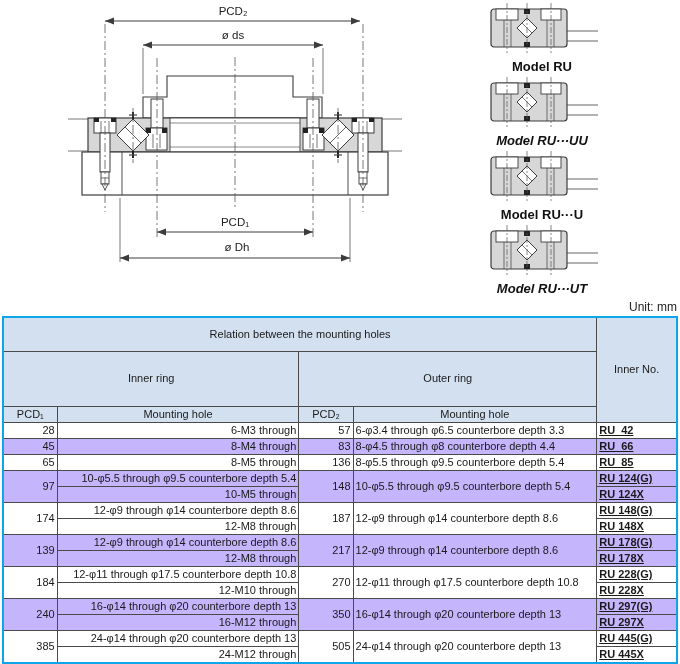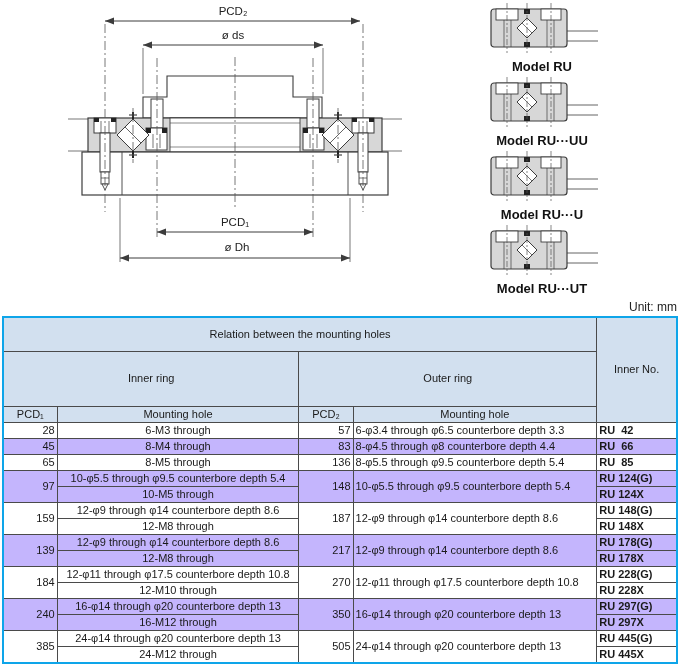--- a/index.html
+++ b/index.html
@@ -17,23 +17,23 @@
     border-collapse:collapse;table-layout:fixed;
     border:2px solid #0ea5e9;
   }
   table.spec td{
     border:1px solid #4a4a4a;font-size:11px;padding:0 2px;
     height:15px;line-height:13px;vertical-align:middle;overflow:hidden;
   }
   td.hdr{background:#d2e0ef;text-align:center;}
   tr.shaded td{background:#c4b5fd;}
   td.pcd{text-align:right;}
-  td.inner-mh{text-align:center;padding-left:8px;}
+  td.inner-mh{text-align:right;padding-left:8px;}
   td.outer-mh{}
-  td.model{font-weight:bold;text-align:left;padding-left:6px;white-space:pre;font-size:11.5px;}
+  td.model{font-weight:bold;text-align:left;padding-left:6px;white-space:pre;font-size:11.5px;text-decoration:underline;}
 </style>
 </head>
 <body>
 
 <svg id="main-diagram" width="470" height="300" viewBox="0 0 470 300">
   <defs>
 
     <g id="minifig">
       <rect x="6" y="7" width="76" height="38" rx="3" fill="#d7d7d7" stroke="#3c3c3c" stroke-width="1.2"></rect>
       <rect x="11" y="7" width="22" height="11" fill="#fff" stroke="#3c3c3c" stroke-width="0.9"></rect>
@@ -163,33 +163,33 @@
   <line x1="120" y1="198" x2="120" y2="262" stroke="#3c3c3c" stroke-width="0.7"></line>
   <line x1="350" y1="198" x2="350" y2="262" stroke="#3c3c3c" stroke-width="0.7"></line>
 </svg>
 
 <div class="model-fig" style="top:2px;">
   <svg width="140" height="52" viewBox="0 0 140 52">
       <use href="#minifig"></use>
     </svg>
   <div class="fig-label">Model RU</div>
 </div>
-<div class="model-fig" style="top:76px;">
+<div class="model-fig" style="top:76px;font-style:italic;">
   <svg width="140" height="52" viewBox="0 0 140 52">
       <use href="#minifig"></use>
     </svg>
   <div class="fig-label">Model RU···UU</div>
 </div>
 <div class="model-fig" style="top:150px;">
   <svg width="140" height="52" viewBox="0 0 140 52">
       <use href="#minifig"></use>
     </svg>
   <div class="fig-label">Model RU···U</div>
 </div>
-<div class="model-fig" style="top:224px;">
+<div class="model-fig" style="top:224px;font-style:italic;">
   <svg width="140" height="52" viewBox="0 0 140 52">
       <use href="#minifig"></use>
     </svg>
   <div class="fig-label">Model RU···UT</div>
 </div>
 
 <div id="unit-label">Unit: mm</div>
 
 <table class="spec">
   <colgroup>
@@ -243,21 +243,21 @@
     <td class="pcd" rowspan="2">148</td>
     <td class="outer-mh" rowspan="2">10-φ5.5 through φ9.5 counterbore depth 5.4</td>
     <td class="model">RU 124(G)</td>
   </tr>
   <tr class="shaded">
     <td class="inner-mh">10-M5 through</td>
     <td class="model">RU 124X</td>
   </tr>
 
   <tr>
-    <td class="pcd" rowspan="2">159</td>
+    <td class="pcd" rowspan="2">174</td>
     <td class="inner-mh">12-φ9 through φ14 counterbore depth 8.6</td>
     <td class="pcd" rowspan="2">187</td>
     <td class="outer-mh" rowspan="2">12-φ9 through φ14 counterbore depth 8.6</td>
     <td class="model">RU 148(G)</td>
   </tr>
   <tr>
     <td class="inner-mh">12-M8 through</td>
     <td class="model">RU 148X</td>
   </tr>
 

